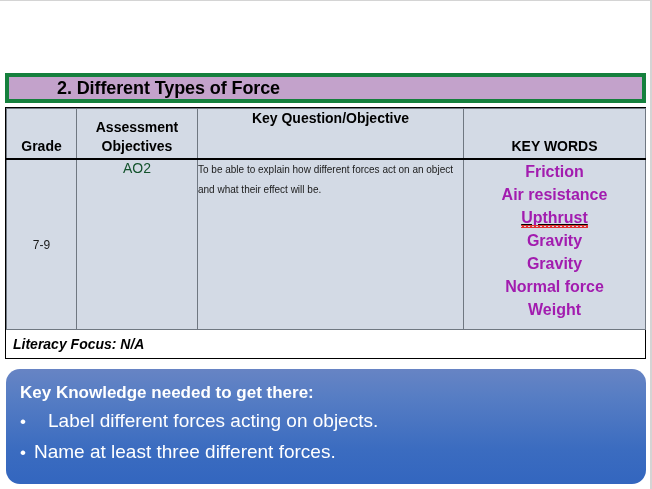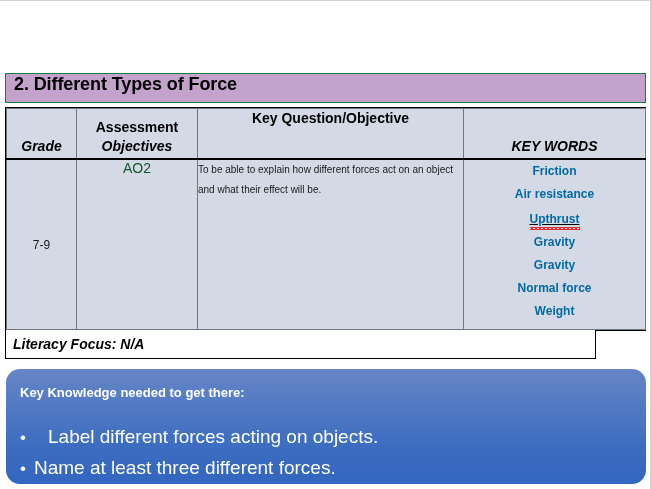--- a/index.html
+++ b/index.html
@@ -40,23 +40,25 @@
   }
 
   
   .title-bar {
     position: absolute;
     left: 5px;
     top: 72px;
     width: 641px;
     height: 30px;
     background: #c3a2cb;
-    border: 1px solid #15803d;
+    border: 4px solid #15803d;
     box-sizing: border-box;
     display: flex;
+    align-items: center;
+    padding-left: 40px;
   }
   .title-bar .title-text {
     font-size: 18px;
     font-weight: bold;
     color: #000000;
     padding-left: 8px;
     letter-spacing: -0.1px;
   }
 
   
@@ -95,21 +97,21 @@
   .col-grade { width: 70px; }
   .col-ao    { width: 121px; }
   .col-kq    { width: 266px; }
   .col-kw    { width: 182px; }
 
   .hdr-stack {
     display: block;
     line-height: 19px;
   }
   .hdr-stack .l1 { display: block; }
-  .hdr-stack .l2 { display: block; font-style: italic; }
+  .hdr-stack .l2 { display: block; }
 
   .hdr-kq {
     display: block;
     line-height: 19px;
     padding-bottom: 28px;
   }
 
   td.c-grade {
     text-align: center;
     vertical-align: middle;
@@ -129,23 +131,23 @@
     color: #1a1a1a;
     padding: 5px 6px 0 5px;
     line-height: 20px;
   }
   td.c-kw {
     vertical-align: top;
     text-align: center;
     padding-top: 5px;
   }
   .kw-item {
-    font-size: 12px;
-    font-weight: bold;
-    color: #0369a1;
+    font-size: 16px;
+    font-weight: bold;
+    color: #a21caf;
     line-height: 23px;
     display: block;
   }
   .kw-item.misspelled {
     text-decoration: underline;
     text-decoration-color: #000000;
     position: relative;
     display: inline-block;
     line-height: 23px;
   }
@@ -166,21 +168,21 @@
     display: block;
     text-align: center;
     line-height: 23px;
   }
 
   
   .literacy {
     position: absolute;
     left: 5px;
     top: 329px;
-    width: 591px;
+    width: 641px;
     height: 29px;
     background: #ffffff;
     border-left: 1px solid #000000;
     border-right: 1px solid #000000;
     border-bottom: 1px solid #000000;
     box-sizing: border-box;
     display: flex;
     align-items: center;
   }
   .literacy .lit-text {
@@ -198,25 +200,25 @@
     top: 368px;
     width: 640px;
     height: 115px;
     border-radius: 14px;
     background: linear-gradient(180deg, #6784c4 0%, #587ec4 22%, #3b6cc0 70%, #3366bf 100%);
     box-sizing: border-box;
     padding: 12px 14px 0 14px;
     overflow: hidden;
   }
   .callout .co-title {
-    font-size: 13px;
+    font-size: 17px;
     font-weight: bold;
     color: #ffffff;
     line-height: 23px;
-    margin-bottom: 18px;
+    margin-bottom: 2px;
   }
   .co-bullet {
     display: flex;
     color: #ffffff;
     font-size: 19px;
     line-height: 30px;
     align-items: baseline;
   }
   .co-bullet .dot {
     flex: 0 0 auto;

